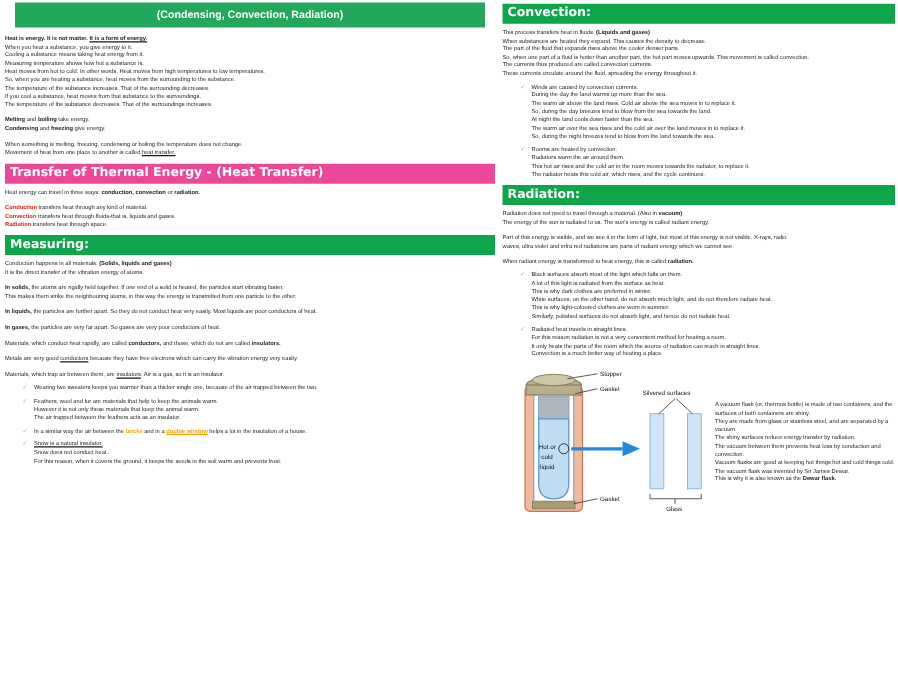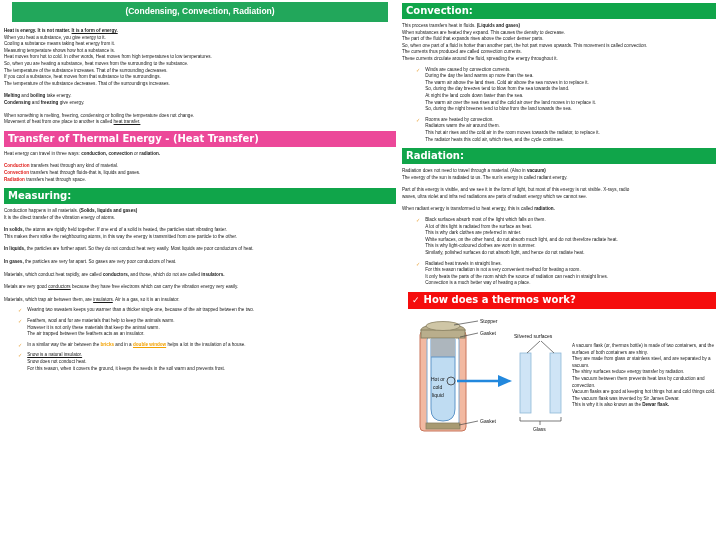--- a/index.html
+++ b/index.html
@@ -283,23 +283,20 @@
         <span class="ck">✓</span>
         <span class="bt">
           <div>Radiated  heat travels in  straight lines.</div>
           <div>For this reason radiation is not a very convenient method for heating a room.</div>
           <div>It only heats the parts of the room which the source of radiation can reach in straight lines.</div>
           <div>Convection is a much better way  of heating a place.</div>
         </span>
       </div>
     </div>
 
-    <div class="bar bar-red" style="margin-left: 6px; background: rgb(245, 13, 13);">
-      <span class="tick">✓</span><span>How does a thermos work?</span>
-    </div>
 
     <div class="diagram">
       <svg width="316" height="125" viewBox="0 0 316 125">
 
         <rect x="18" y="18" width="46" height="100" rx="4" fill="#F2B9A1" stroke="#C8755A" stroke-width="1"></rect>
 
         <rect x="25" y="24" width="32" height="88" rx="3" fill="#ffffff" stroke="#7FA8CF" stroke-width="1"></rect>
 
         <path d="M29 26 L29 96 Q29 108 41 108 Q53 108 53 96 L53 26 Z" fill="#BFDCF2" stroke="#5E95C8" stroke-width="1"></path>
 

